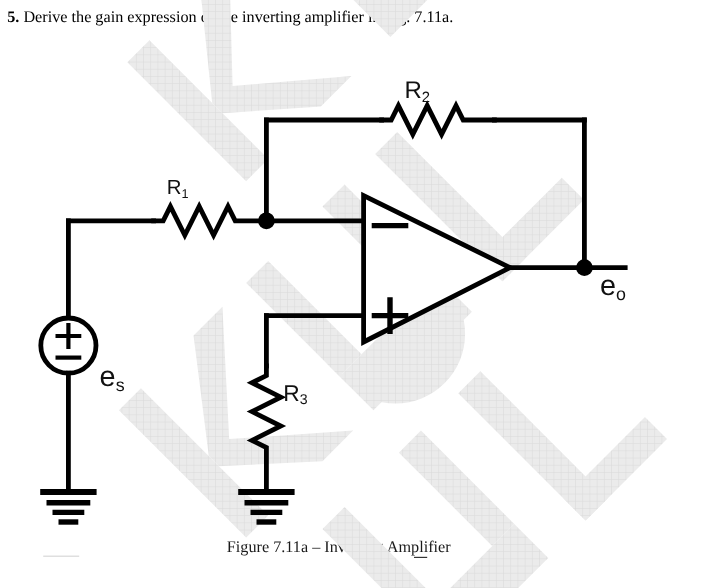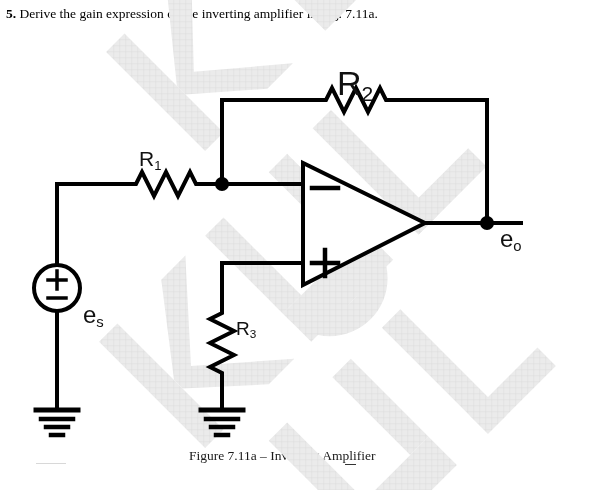--- a/index.html
+++ b/index.html
@@ -69,22 +69,22 @@
     z-index: 4;
     white-space: nowrap;
     line-height: 1;
   }
   .lbl sub {
     font-size: 62%;
     vertical-align: baseline;
     position: relative;
     top: 0.28em;
   }
-  #label-r1 { left: 139px; top: 148px; font-size: 21px; }
-  #label-r2 { left: 337px; top: 66px;  font-size: 34px; }
+  #label-r1 { left: 139px; top: 148px; font-size: 17px; }
+  #label-r2 { left: 337px; top: 66px;  font-size: 20px; }
   #label-r3 { left: 236px; top: 319px; font-size: 19px; }
   #label-es { left: 83px;  top: 303px; font-size: 24px; text-align: right; }
   #label-eo { left: 500px; top: 227px; font-size: 24px; }
 </style>
 </head>
 <body>
 
 <div id="page">
 
   <div id="question-text">

